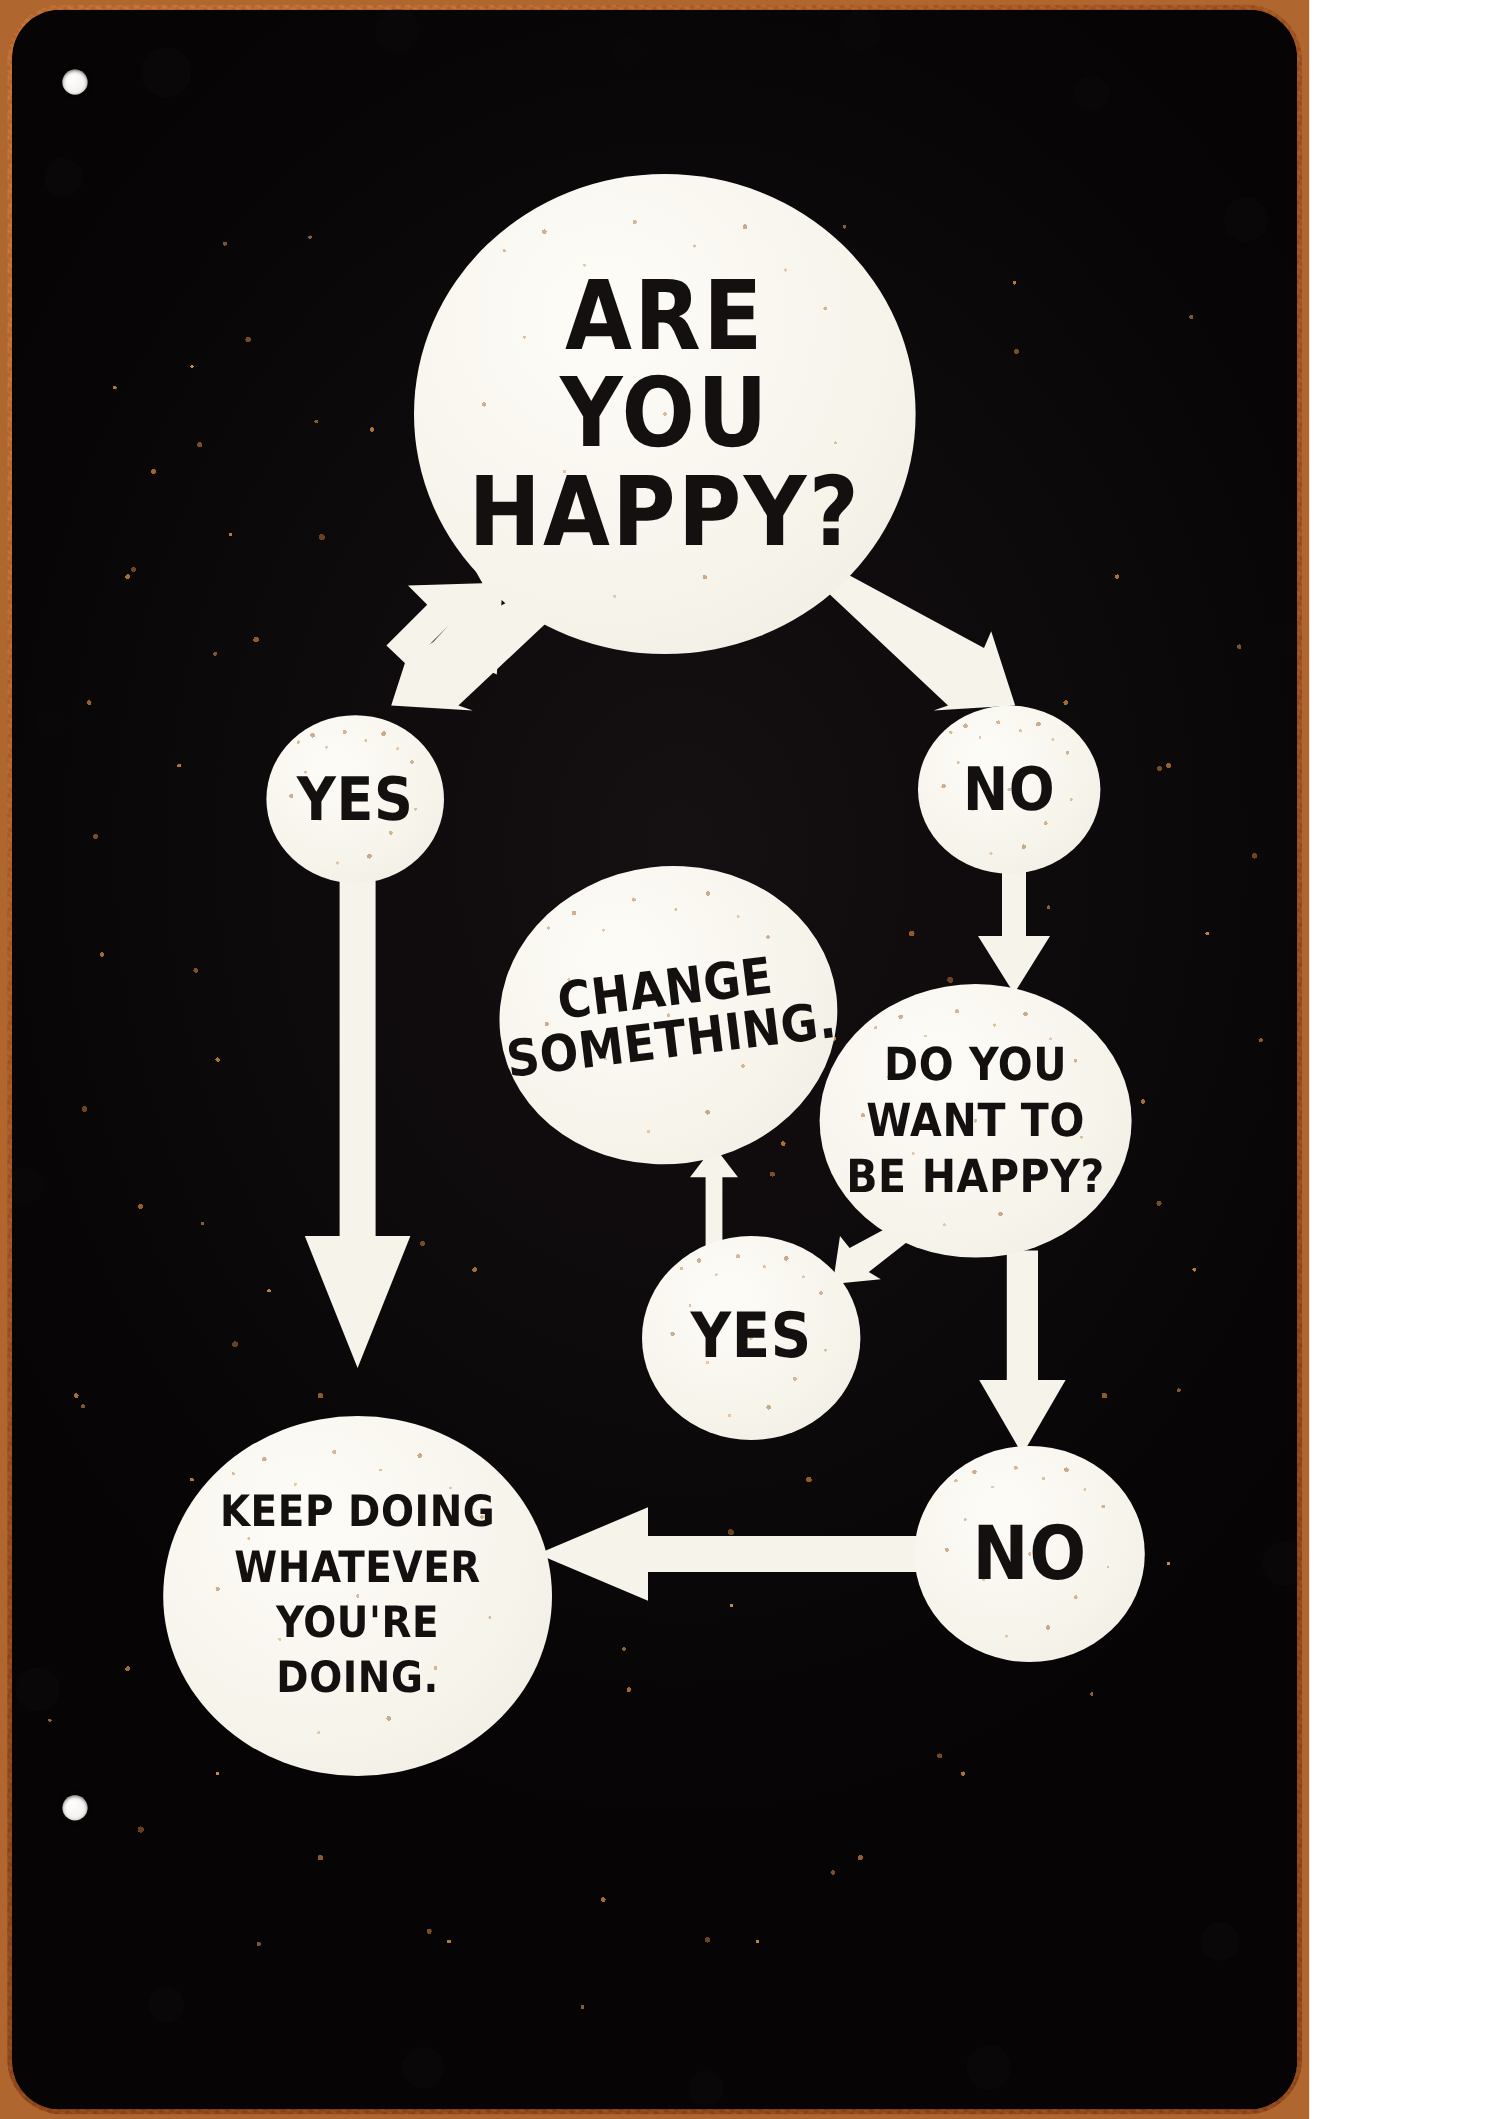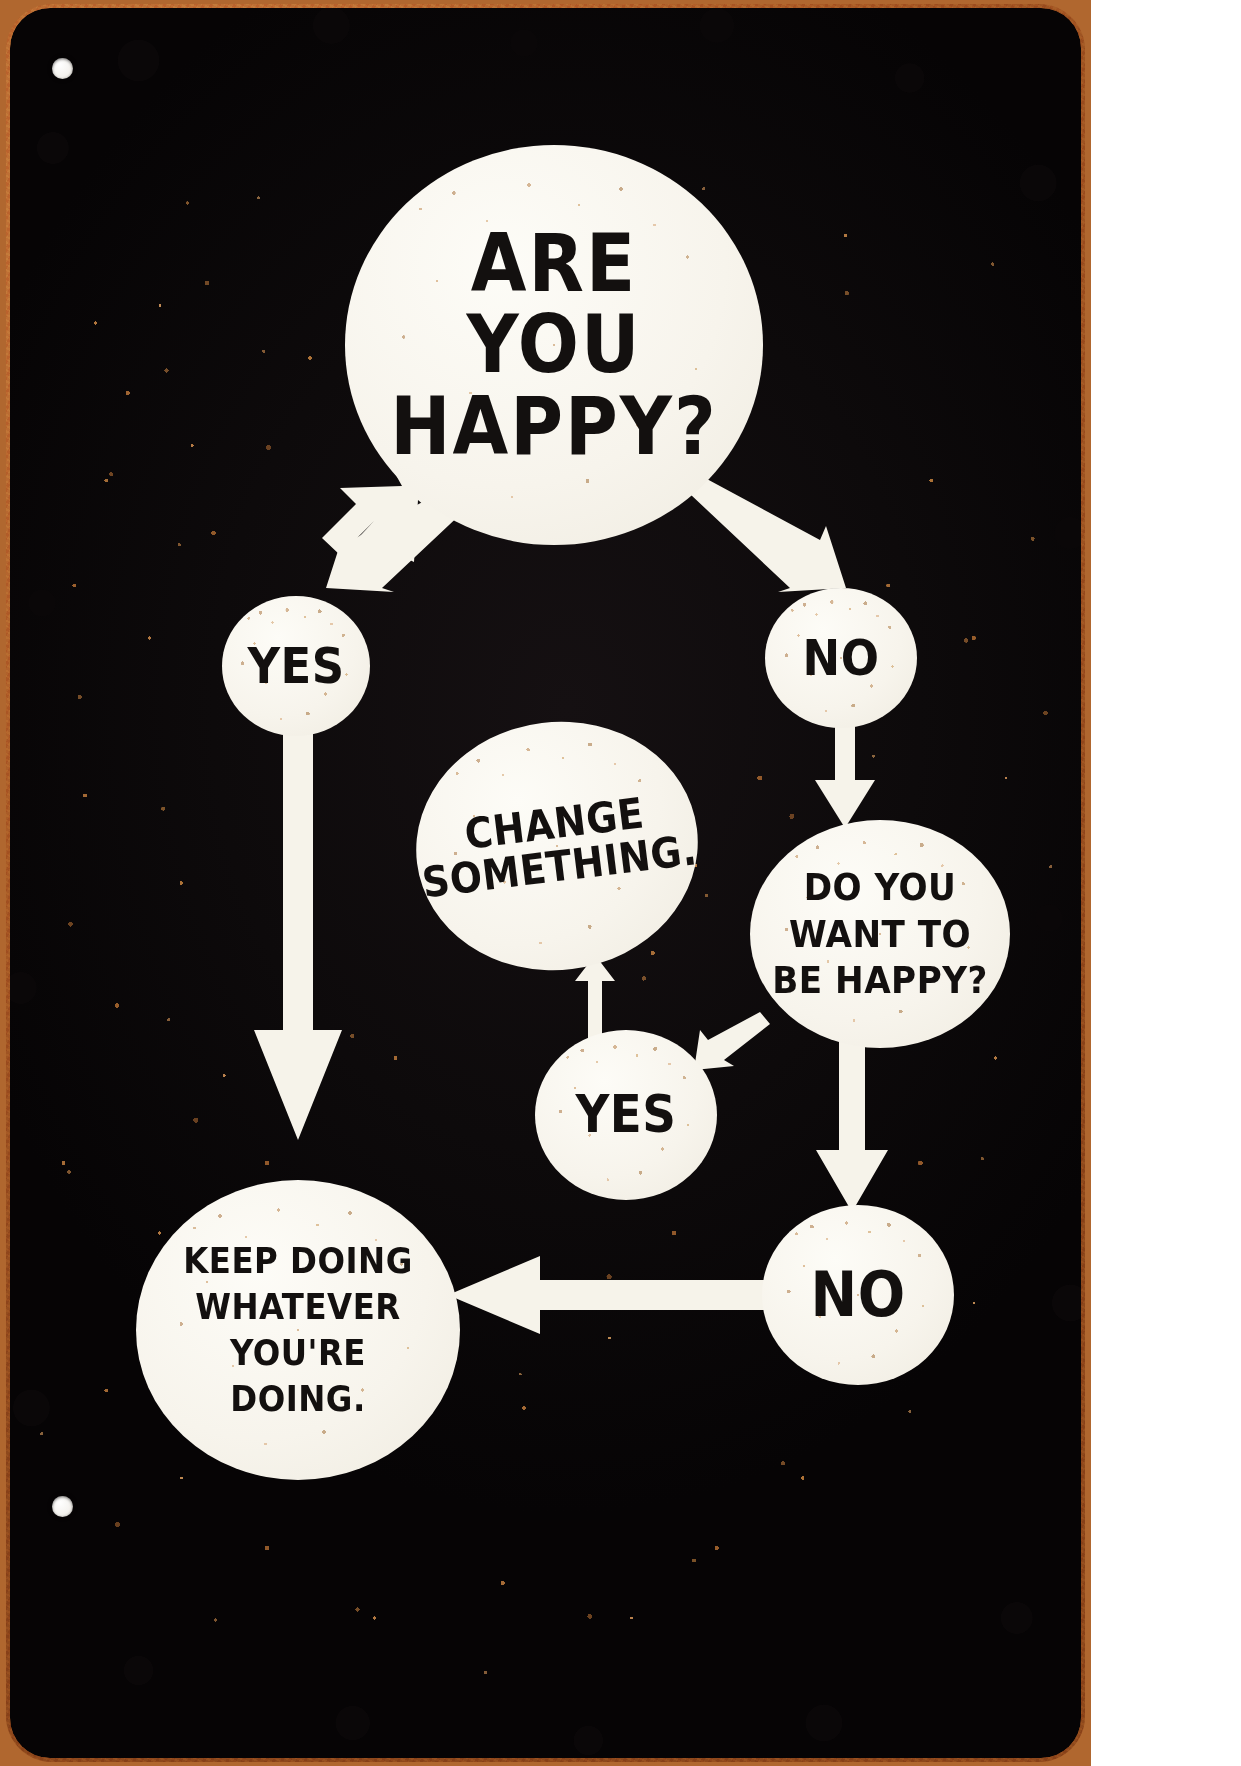--- a/index.html
+++ b/index.html
@@ -254,21 +254,21 @@
 
   <div class="node" id="n-no-1" style="left:765px;top:588px;width:152px;height:140px;font-size:50px;">
     <span class="txt">NO</span>
   </div>
 
   <div class="node" id="n-change" style="left:416px;top:722px;width:282px;height:248px;font-size:42px;transform:rotate(-7deg);">
     <span class="txt">CHANGE
 SOMETHING.</span>
   </div>
 
-  <div class="node" id="n-q-want" style="left:750px;top:820px;width:260px;height:228px;font-size:38px;line-height:1.22;text-align:center;">
+  <div class="node" id="n-q-want" style="left:683px;top:820px;width:260px;height:228px;font-size:38px;line-height:1.22;text-align:center;">
     <span class="txt">DO YOU
 WANT TO
 BE HAPPY?</span>
   </div>
 
   <div class="node" id="n-yes-2" style="left:535px;top:1030px;width:182px;height:170px;font-size:52px;">
     <span class="txt">YES</span>
   </div>
 
   <div class="node" id="n-no-2" style="left:762px;top:1205px;width:192px;height:180px;font-size:62px;">

